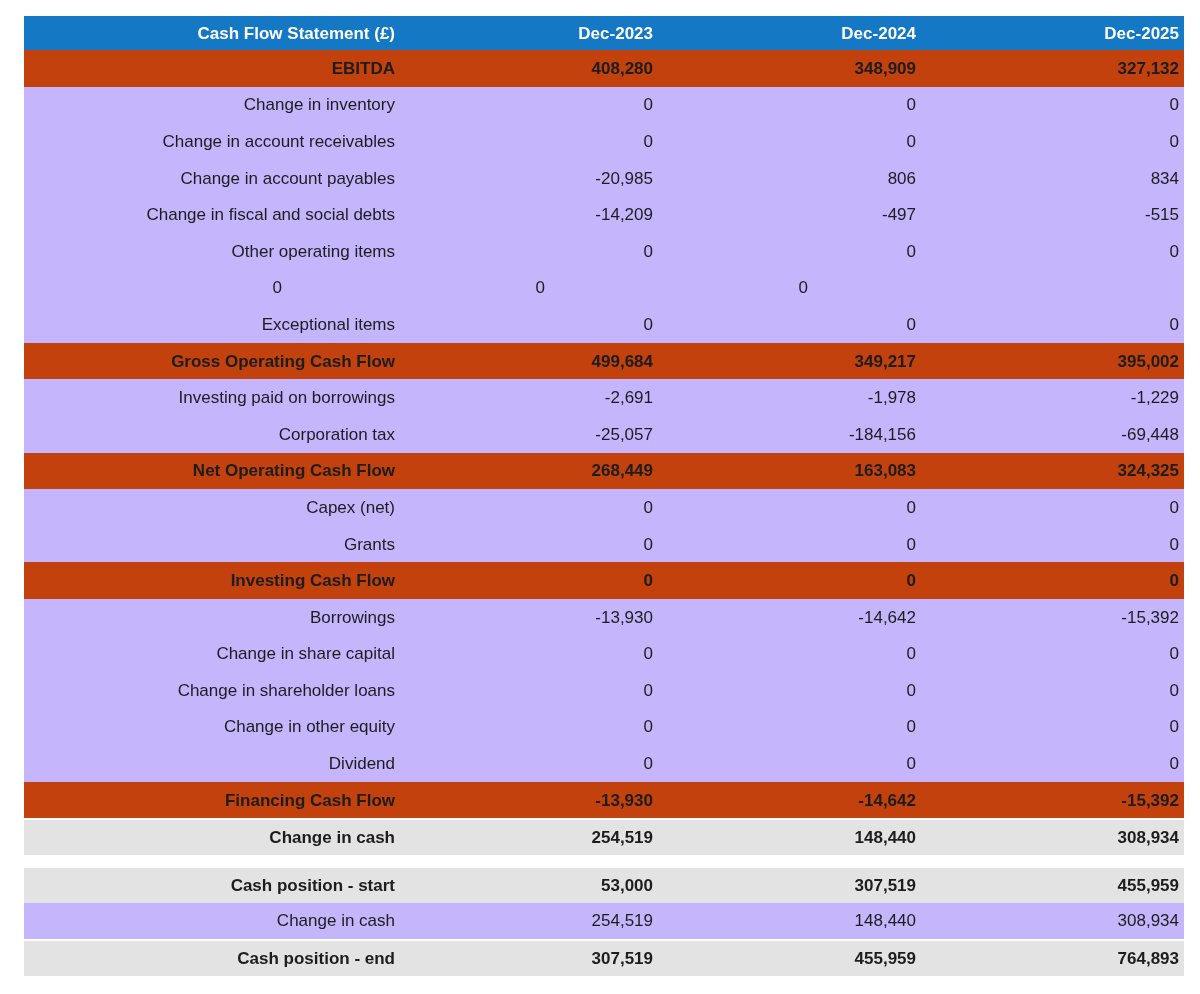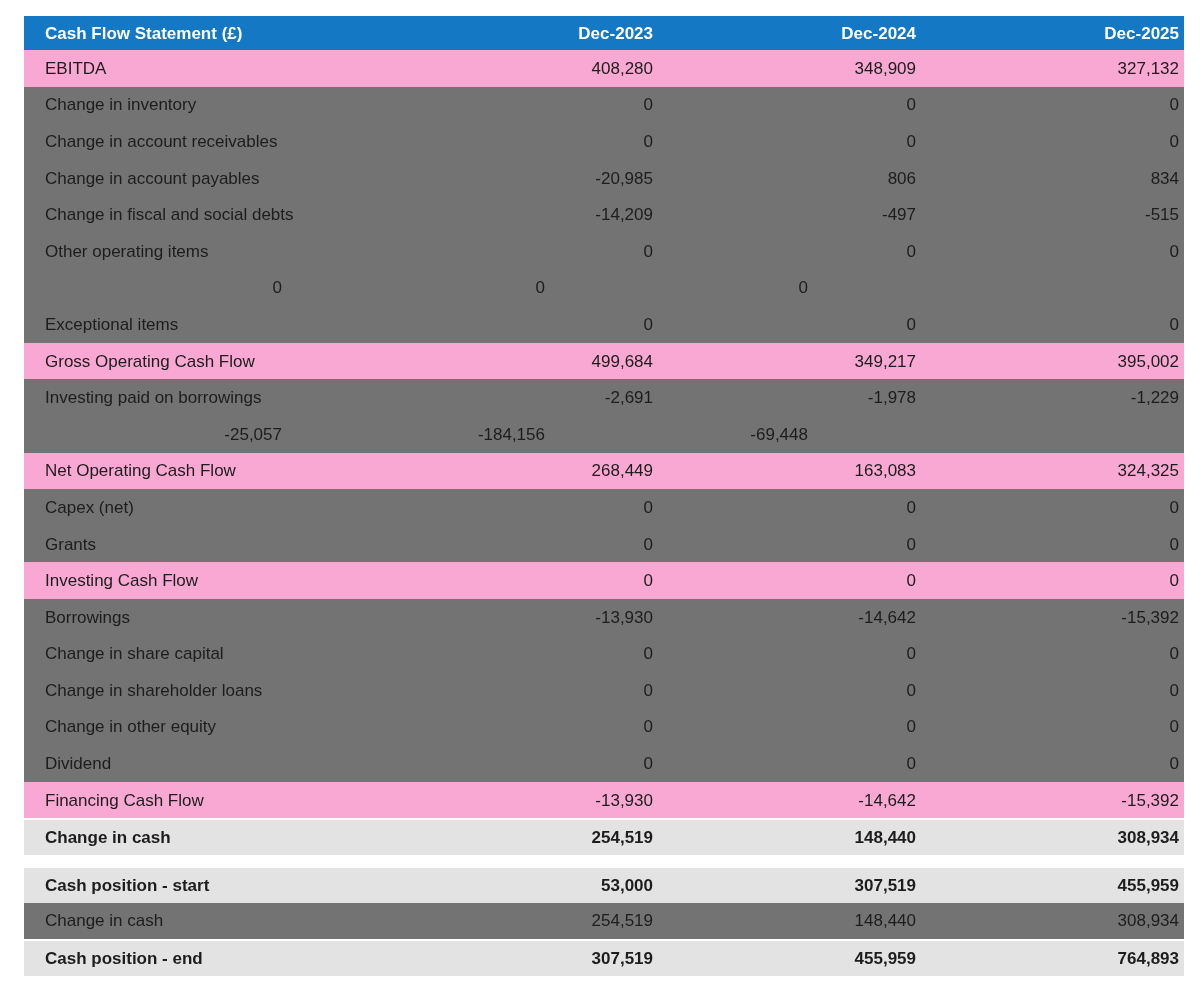--- a/index.html
+++ b/index.html
@@ -20,45 +20,45 @@
     left: 24px;
     top: 16px;
     width: 1160px;
   }
   .row {
     display: flex;
     align-items: center;
     height: 36.6px;
     font-size: 17px;
     line-height: 1;
-    background: #737373;
+    background: #c4b5fd;
   }
   .row.header {
     height: 34px;
     background: #1478C4;
     color: #ffffff;
     font-weight: bold;
   }
   .cell.label {
     flex: 1 1 auto;
-    padding-left: 21px;
-    text-align: left;
+    padding-left: 8px;
+    text-align: right;
     white-space: nowrap;
     overflow: hidden;
   }
   .cell.num {
     flex: 0 0 263px;
     width: 263px;
     padding-right: 5px;
     text-align: right;
     white-space: nowrap;
   }
   .row.subtotal {
-    background: #f9a8d4;
-    font-weight: normal;
+    background: #c2410c;
+    font-weight: bold;
   }
   .row.total {
     background: #E3E3E3;
     font-weight: bold;
     border-top: 2px solid #ffffff;
   }
   .spacer {
     height: 11px;
     background: #ffffff;
   }
@@ -128,20 +128,21 @@
           <div class="cell num">349,217</div>
           <div class="cell num">395,002</div>
         </div>
         <div class="row ">
           <div class="cell label">Investing paid on borrowings</div>
           <div class="cell num">-2,691</div>
           <div class="cell num">-1,978</div>
           <div class="cell num">-1,229</div>
         </div>
         <div class="row ">
+          <div class="cell label">Corporation tax</div>
           <div class="cell num">-25,057</div>
           <div class="cell num">-184,156</div>
           <div class="cell num">-69,448</div>
         </div>
         <div class="row subtotal">
           <div class="cell label">Net Operating Cash Flow</div>
           <div class="cell num">268,449</div>
           <div class="cell num">163,083</div>
           <div class="cell num">324,325</div>
         </div>

